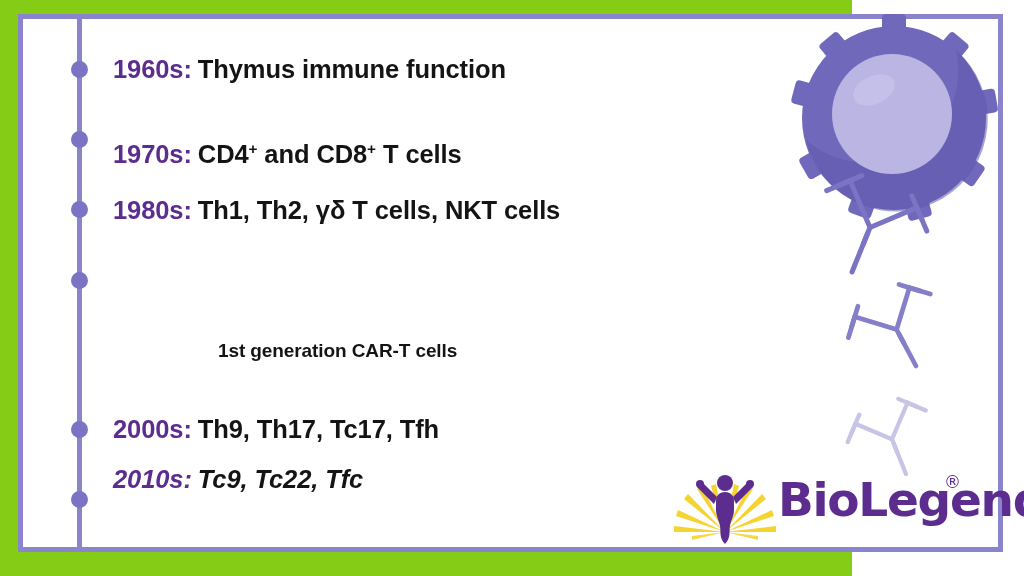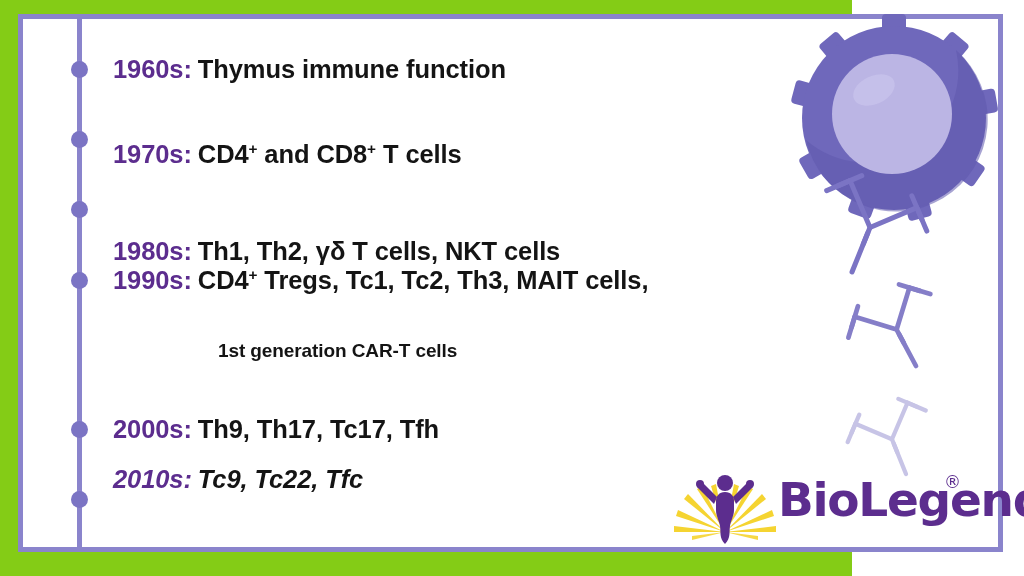--- a/index.html
+++ b/index.html
@@ -153,27 +153,24 @@
   <div class="rows">
 
     <div class="row" style="top:57px;">
       <span class="decade">1960s:</span><span class="body">Thymus immune function</span>
     </div>
 
     <div class="row" style="top:142px;">
       <span class="decade">1970s:</span><span class="body">CD4</span><sup>+</sup><span class="body"> and CD8</span><sup>+</sup><span class="body"> T cells</span>
     </div>
 
-    <div class="row" style="top:198px;margin-top:41px;">
+    <div class="row" style="top:198px;">
       <span class="decade">1980s:</span><span class="body">Th1, Th2, γδ T cells, NKT cells</span>
     </div>
 
-    <div class="row" style="top:268px;">
-      <span class="decade">1990s:</span><span class="body">CD4</span><sup>+</sup><span class="body"> Tregs, Tc1, Tc2, Th3, MAIT cells,</span>
-    </div>
 
     <div class="row-cont" style="top:341px;">1st generation CAR-T cells</div>
 
     <div class="row" style="top:417px;text-align:center;">
       <span class="decade">2000s:</span><span class="body">Th9, Th17, Tc17, Tfh</span>
     </div>
 
     <div class="row" style="top:467px;font-style:italic;">
       <span class="decade">2010s:</span><span class="body">Tc9, Tc22, Tfc</span>
     </div>

